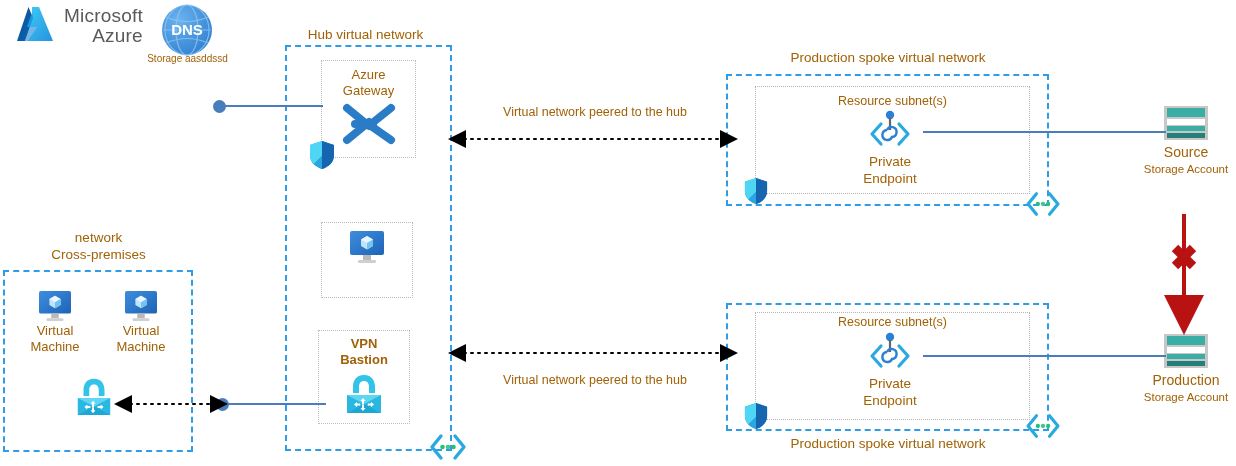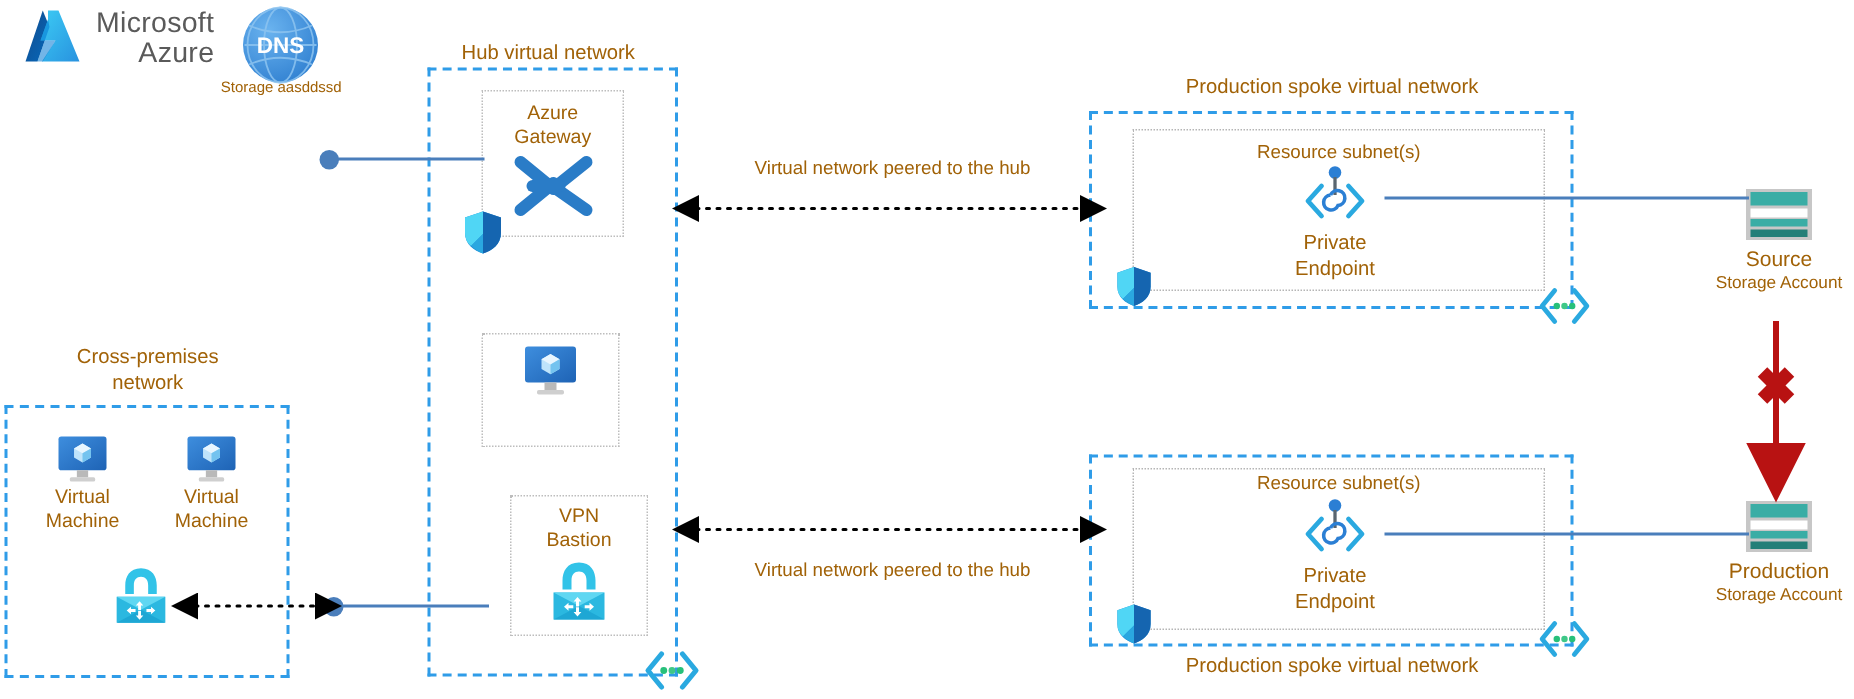--- a/index.html
+++ b/index.html
@@ -106,21 +106,21 @@
       <rect x="2" y="1" width="34" height="24" rx="2" fill="url(#vmg)"></rect>
       <path d="M19 6 L25 9.5 V16 L19 19.5 L13 16 V9.5 Z" fill="#bfe4fb"></path>
       <path d="M19 6 L25 9.5 L19 13 L13 9.5 Z" fill="#e8f6ff"></path>
       <path d="M19 13 L25 9.5 V16 L19 19.5 Z" fill="#74c3ef"></path>
       <rect x="15" y="25" width="8" height="5" fill="#b9b9b9"></rect>
       <rect x="10" y="30" width="18" height="3" rx="1.2" fill="#cfcfcf"></rect>
     </svg>
   </div>
 </div>
 
-<div class="abs icon-box" style="left:340px;top:330px;width:92px;height:94px;">
+<div class="abs icon-box" style="left:318px;top:330px;width:92px;height:94px;font-weight:bold;">
   <div class="lbl" style="padding-top:5px;font-size:13px;">
     <span style="display:block">VPN</span>
     <span style="display:block">Bastion</span>
   </div>
   <div style="display:flex;justify-content:center;margin-top:2px;">
     <svg width="46" height="44" viewBox="0 0 46 44">
       <path d="M23 4 C15 4 12 10 12 16 V22 H18 V16 C18 12 20 10 23 10 C26 10 28 12 28 16 V22 H34 V16 C34 10 31 4 23 4 Z" fill="#32c3e8"></path>
       <path d="M6 24 L40 24 L40 42 L6 42 Z" fill="#2bb8e0"></path>
       <path d="M6 24 L23 33 L40 24 Z" fill="#5fd7f2"></path>
       <path d="M6 42 L23 33 L40 42 Z" fill="#1ea7d4"></path>
@@ -158,22 +158,22 @@
       </marker>
       <marker id="arrR" markerWidth="9" markerHeight="9" refX="1" refY="4.5" orient="auto">
         <path d="M0,0 L0,9 L9,4.5 Z" fill="#000"></path>
       </marker>
     </defs>
     <line x1="12" y1="12" x2="94" y2="12" stroke="#000" stroke-width="2" stroke-dasharray="2 5" stroke-linecap="round" marker-start="url(#arrL)" marker-end="url(#arrR)"></line>
   </svg>
 </div>
 
 <div class="abs lbl" style="left:6px;top:230px;width:185px;">
+  <span style="display:block">network</span>
   <span style="display:block">Cross-premises</span>
-  <span style="display:block">network</span>
 </div>
 <div class="abs vnet-box" style="left:3px;top:270px;width:190px;height:182px;"></div>
 
 <div class="abs" style="left:27px;top:290px;width:56px;text-align:center;">
   <div style="display:flex;justify-content:center;">
     <svg width="36" height="32" viewBox="0 0 38 34">
       <rect x="2" y="1" width="34" height="24" rx="2" fill="url(#vmg)"></rect>
       <path d="M19 6 L25 9.5 V16 L19 19.5 L13 16 V9.5 Z" fill="#bfe4fb"></path>
       <path d="M19 6 L25 9.5 L19 13 L13 9.5 Z" fill="#e8f6ff"></path>
       <path d="M19 13 L25 9.5 V16 L19 19.5 Z" fill="#74c3ef"></path>
@@ -304,21 +304,21 @@
 </div>
 <div class="abs lbl" style="left:723px;top:436px;width:330px;">Production spoke virtual network</div>
 
 <div class="abs lbl" style="left:455px;top:373px;width:280px;font-size:12.5px;">Virtual network peered to the hub</div>
 <div class="abs" style="left:452px;top:344px;">
   <svg width="282" height="18" viewBox="0 0 282 18">
     <line x1="12" y1="9" x2="270" y2="9" stroke="#000" stroke-width="2" stroke-dasharray="2 5" stroke-linecap="round" marker-start="url(#arrL)" marker-end="url(#arrR)"></line>
   </svg>
 </div>
 
-<div class="abs" style="left:1140px;top:124px;width:92px;text-align:center;">
+<div class="abs" style="left:1140px;top:104px;width:92px;text-align:center;">
   <div style="display:flex;justify-content:center;">
     <svg width="48" height="38" viewBox="0 0 48 38">
       <rect x="2" y="2" width="44" height="34" fill="#c7c7c7"></rect>
       <rect x="5" y="4" width="38" height="9" fill="#3aada5"></rect>
       <rect x="5" y="15" width="38" height="6" fill="#ffffff"></rect>
       <rect x="5" y="22" width="38" height="5" fill="#3aada5"></rect>
       <rect x="5" y="29" width="38" height="5" fill="#247f78"></rect>
     </svg>
   </div>
   <div class="lbl" style="font-size:14px;margin-top:2px;">Source</div>

